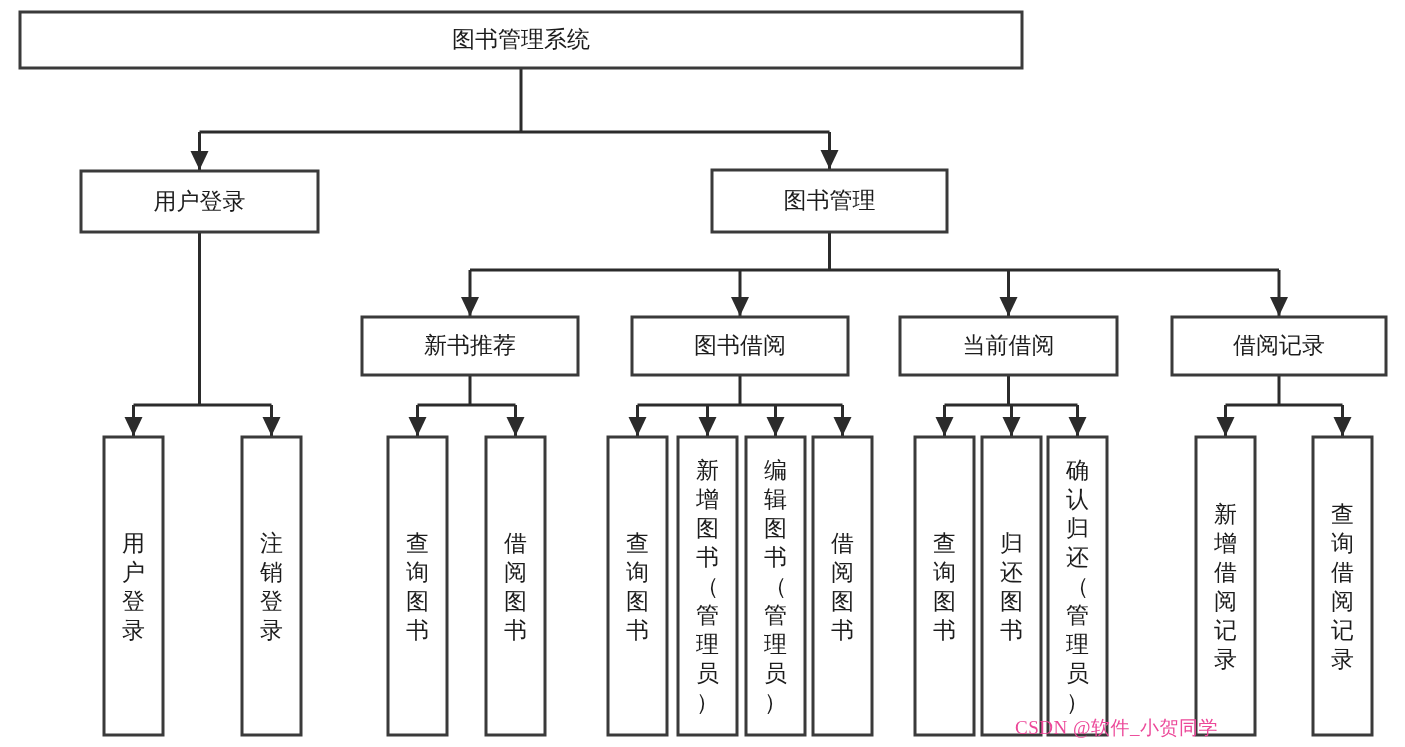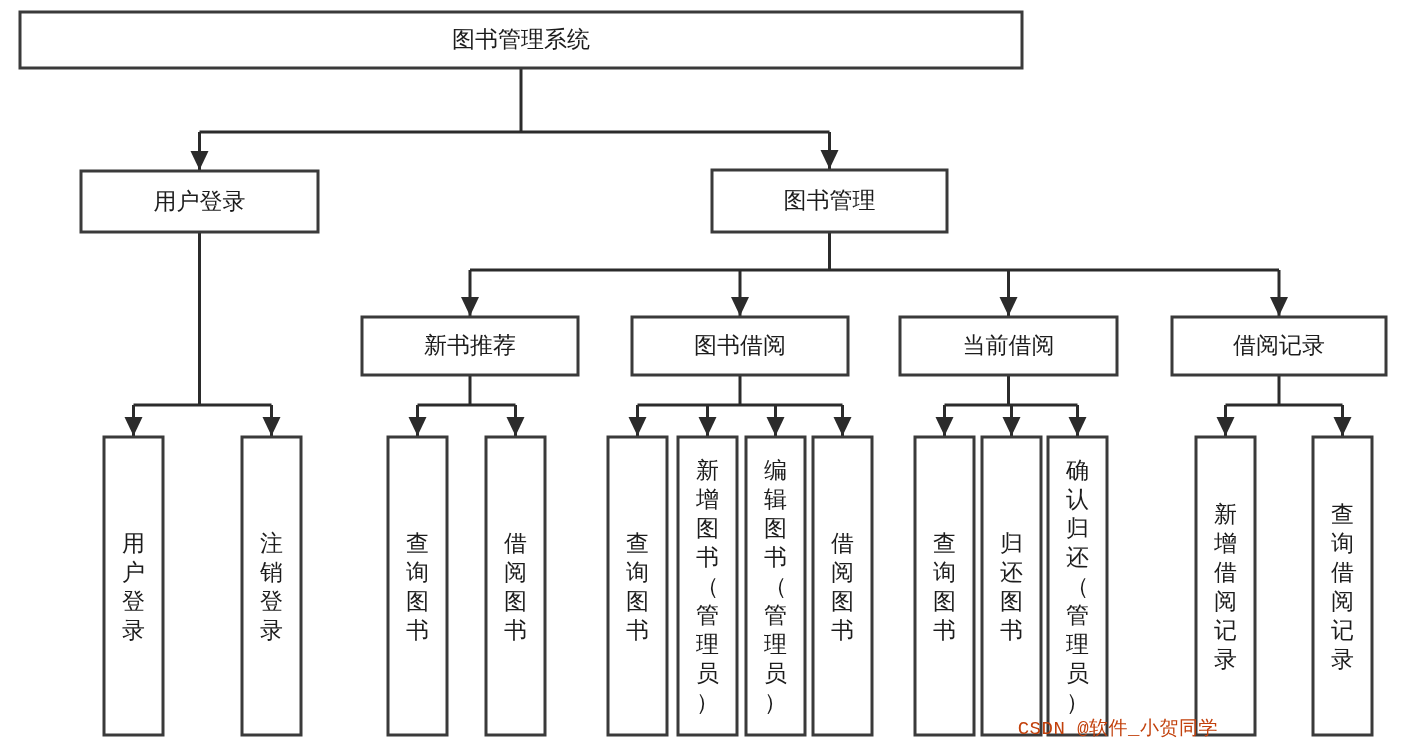--- a/index.html
+++ b/index.html
@@ -56,23 +56,23 @@
   .node-label-v {
     font-family: "Liberation Sans", "DejaVu Sans", sans-serif;
     font-size: 23px;
     fill: #1c1c1c;
     text-anchor: middle;
   }
   .watermark-text {
     position: absolute;
     right: 8px;
     bottom: 6px;
-    font-family: Liberation Mono, monospace;
+    font-family: Liberation Serif, serif;
     font-size: 19px;
-    color: #c2410c;
+    color: #ec4899;
     white-space: nowrap;
     letter-spacing: 0.5px;
     user-select: none;
   }
 </style>
 </head>
 <body>
 
 <div id="diagram-root">
   <svg class="diagram-canvas" viewBox="0 0 1405 747">

